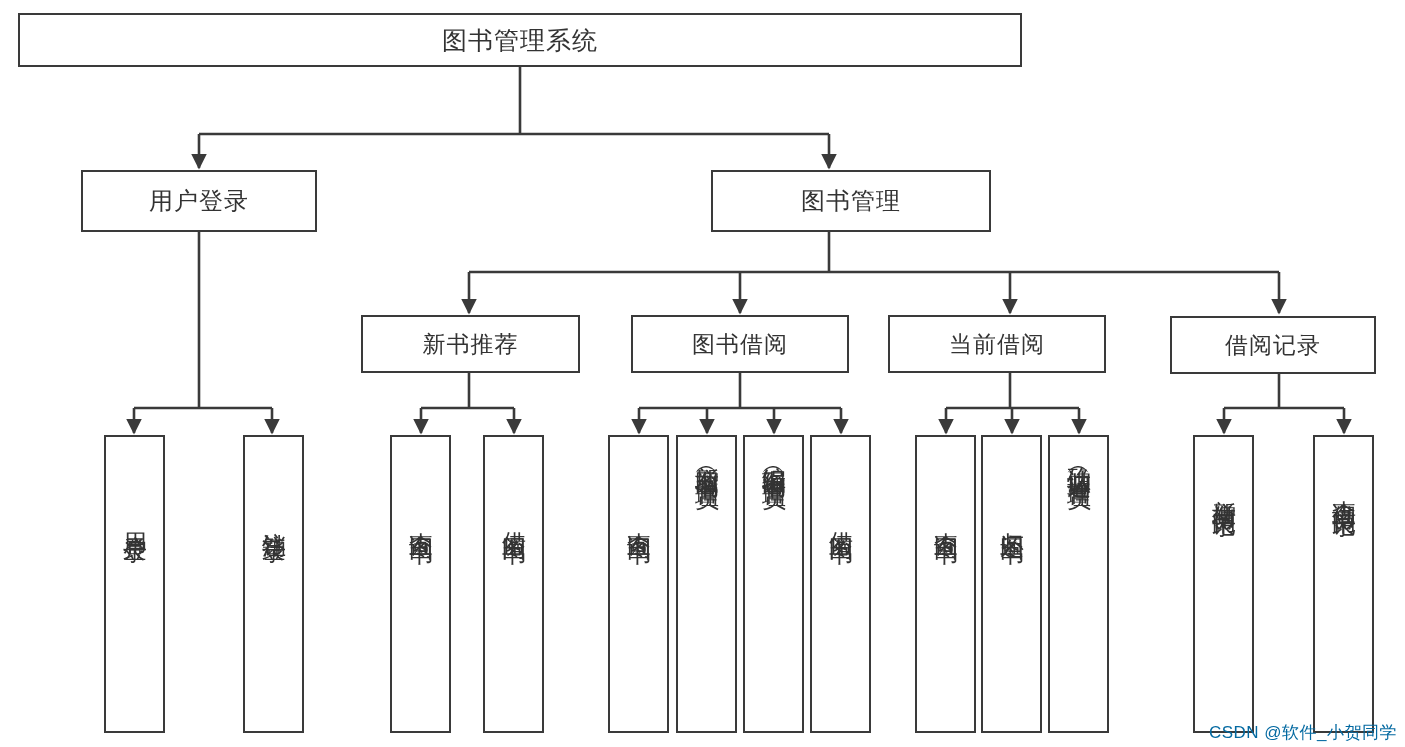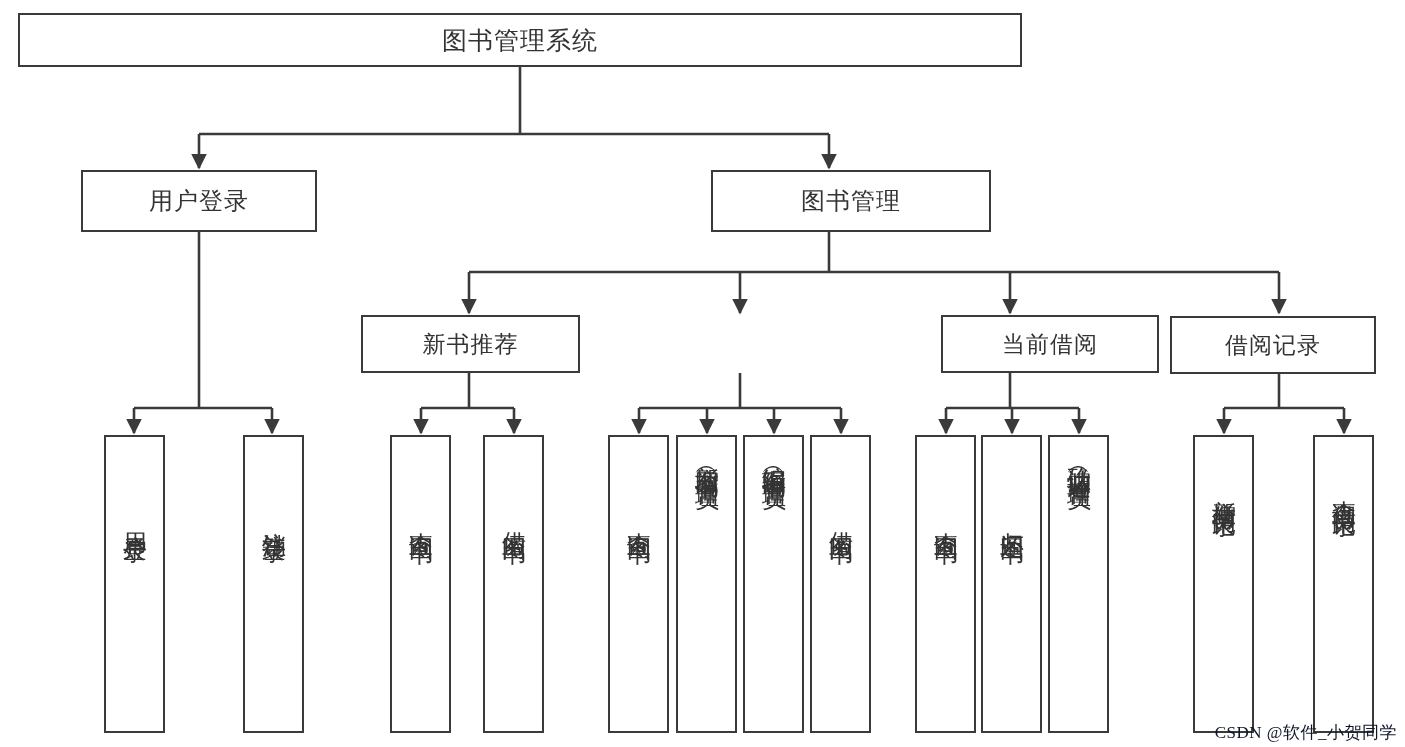--- a/index.html
+++ b/index.html
@@ -5,21 +5,21 @@
   html, body {
     margin: 0;
     padding: 0;
     background: #ffffff;
   }
   #canvas {
     position: relative;
     width: 1405px;
     height: 747px;
     background: #ffffff;
-    font-family: Liberation Serif, serif;
+    font-family: Liberation Sans, sans-serif;
     overflow: hidden;
   }
   #edges {
     position: absolute;
     left: 0;
     top: 0;
     width: 1405px;
     height: 747px;
     pointer-events: none;
   }
@@ -55,21 +55,21 @@
     line-height: 1.04;
     letter-spacing: 3px;
     white-space: nowrap;
     -webkit-writing-mode: vertical-rl;
   }
   #watermark {
     position: absolute;
     right: 8px;
     bottom: 3px;
     font-size: 17px;
-    color: #0f172a;
+    color: #0369a1;
     letter-spacing: 0.5px;
     white-space: nowrap;
     z-index: 5;
   }
 </style>
 </head>
 <body>
 
 <div id="canvas">
 
@@ -132,21 +132,24 @@
   <div class="node node-l2" style="left:81px; top:170px; width:236px; height:62px;">
     <span class="label">用户登录</span>
   </div>
   <div class="node node-l2" style="left:711px; top:170px; width:280px; height:62px;">
     <span class="label">图书管理</span>
   </div>
 
   <div class="node node-l3" style="left:361px; top:315px; width:219px; height:58px;">
     <span class="label">新书推荐</span>
   </div>
-  <div class="node node-l3" style="left:941px; top:315px; width:218px; height:58px;">
+  <div class="node node-l3" style="left:631px; top:315px; width:218px; height:58px;">
+    <span class="label">图书借阅</span>
+  </div>
+  <div class="node node-l3" style="left:888px; top:315px; width:218px; height:58px;">
     <span class="label">当前借阅</span>
   </div>
   <div class="node node-l3" style="left:1170px; top:316px; width:206px; height:58px;">
     <span class="label">借阅记录</span>
   </div>
 
   <div class="node node-leaf" style="left:104px; top:435px; width:61px; height:298px; padding-top:76px;">
     <span class="label">用户登录</span>
   </div>
   <div class="node node-leaf" style="left:243px; top:435px; width:61px; height:298px; padding-top:76px;">

